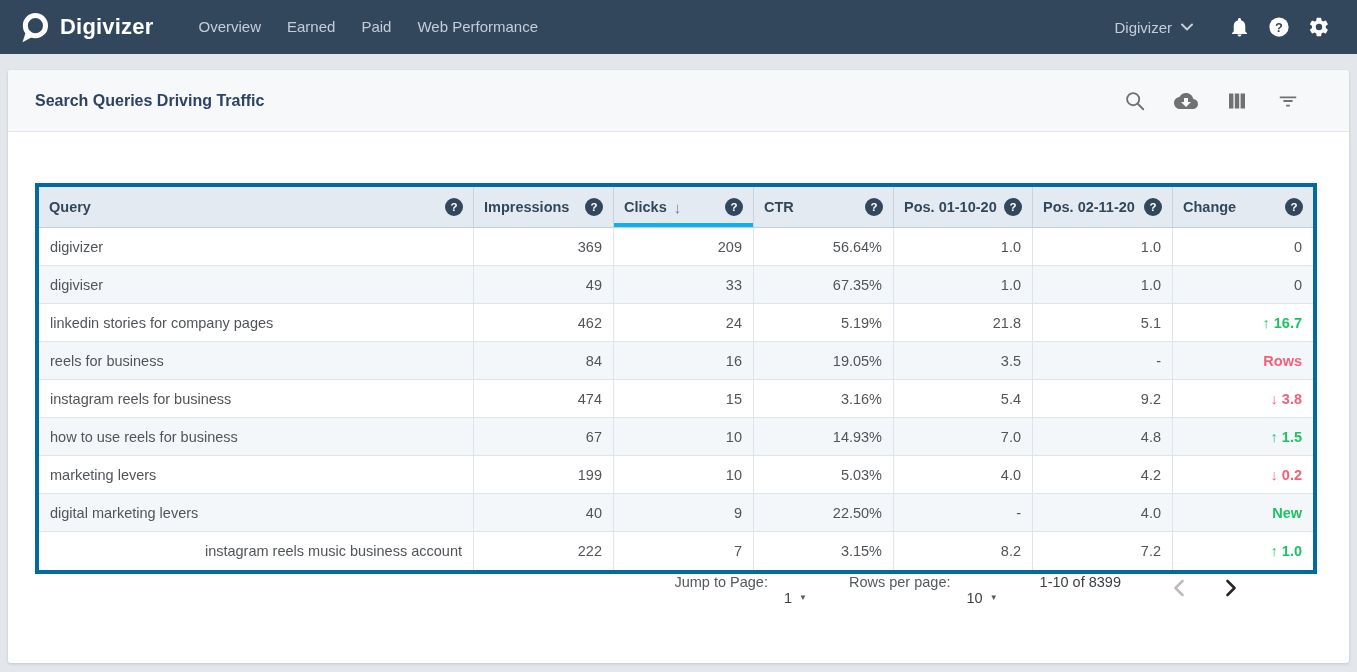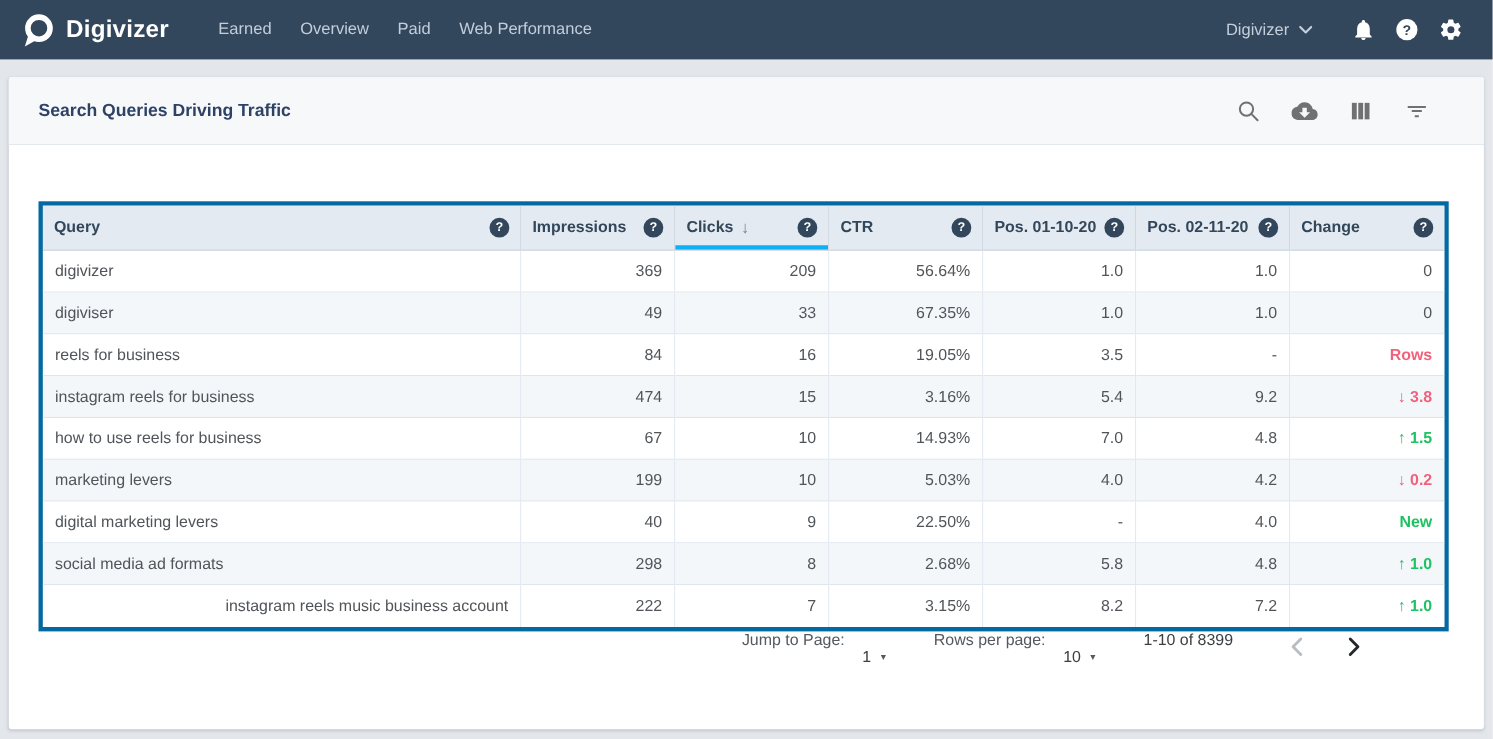--- a/index.html
+++ b/index.html
@@ -128,22 +128,22 @@
   <div class="logo-wrap">
     <span style="display:flex;">
       <svg width="33" height="33" viewBox="0 0 36 36">
         <circle cx="19" cy="16" r="11" fill="none" stroke="#ffffff" stroke-width="5.5"></circle>
         <path d="M8.5 23 L5 34 L17 27.5 Z" fill="#ffffff"></path>
       </svg>
     </span>
     <span class="brand">Digivizer</span>
   </div>
   <div class="nav-items">
+    <span class="nav-item">Overview</span>
     <span class="nav-item">Earned</span>
-    <span class="nav-item">Overview</span>
     <span class="nav-item">Paid</span>
     <span class="nav-item">Web Performance</span>
   </div>
   <div class="nav-right">
     <span class="account">
       <span>Digivizer</span>
       <span class="chev">
         <svg width="12" height="8" viewBox="0 0 12 8">
             <polyline points="1,1.5 6,6.5 11,1.5" fill="none" stroke="#c3cedb" stroke-width="2" stroke-linecap="round" stroke-linejoin="round"></polyline>
           </svg>
@@ -274,20 +274,29 @@
           <tr>
             <td>digiviser</td>
             <td class="num">49</td>
             <td class="num">33</td>
             <td class="num">67.35%</td>
             <td class="num">1.0</td>
             <td class="num">1.0</td>
             <td class="num"><span class="chg neutral">0</span></td>
           </tr>
           <tr>
+            <td>linkedin stories for company pages</td>
+            <td class="num">462</td>
+            <td class="num">24</td>
+            <td class="num">5.19%</td>
+            <td class="num">21.8</td>
+            <td class="num">5.1</td>
+            <td class="num"><span class="chg up"><span class="arr">↑</span>16.7</span></td>
+          </tr>
+          <tr>
             <td>reels for business</td>
             <td class="num">84</td>
             <td class="num">16</td>
             <td class="num">19.05%</td>
             <td class="num">3.5</td>
             <td class="num">-</td>
             <td class="num"><span class="chg down">Rows</span></td>
           </tr>
           <tr>
             <td>instagram reels for business</td>
@@ -319,29 +328,20 @@
           <tr>
             <td>digital marketing levers</td>
             <td class="num">40</td>
             <td class="num">9</td>
             <td class="num">22.50%</td>
             <td class="num">-</td>
             <td class="num">4.0</td>
             <td class="num"><span class="chg up">New</span></td>
           </tr>
           <tr>
-            <td>social media ad formats</td>
-            <td class="num">298</td>
-            <td class="num">8</td>
-            <td class="num">2.68%</td>
-            <td class="num">5.8</td>
-            <td class="num">4.8</td>
-            <td class="num"><span class="chg up"><span class="arr">↑</span>1.0</span></td>
-          </tr>
-          <tr>
             <td>instagram reels music business account</td>
             <td class="num">222</td>
             <td class="num">7</td>
             <td class="num">3.15%</td>
             <td class="num">8.2</td>
             <td class="num">7.2</td>
             <td class="num"><span class="chg up"><span class="arr">↑</span>1.0</span></td>
           </tr>
         </tbody>
     </table>

